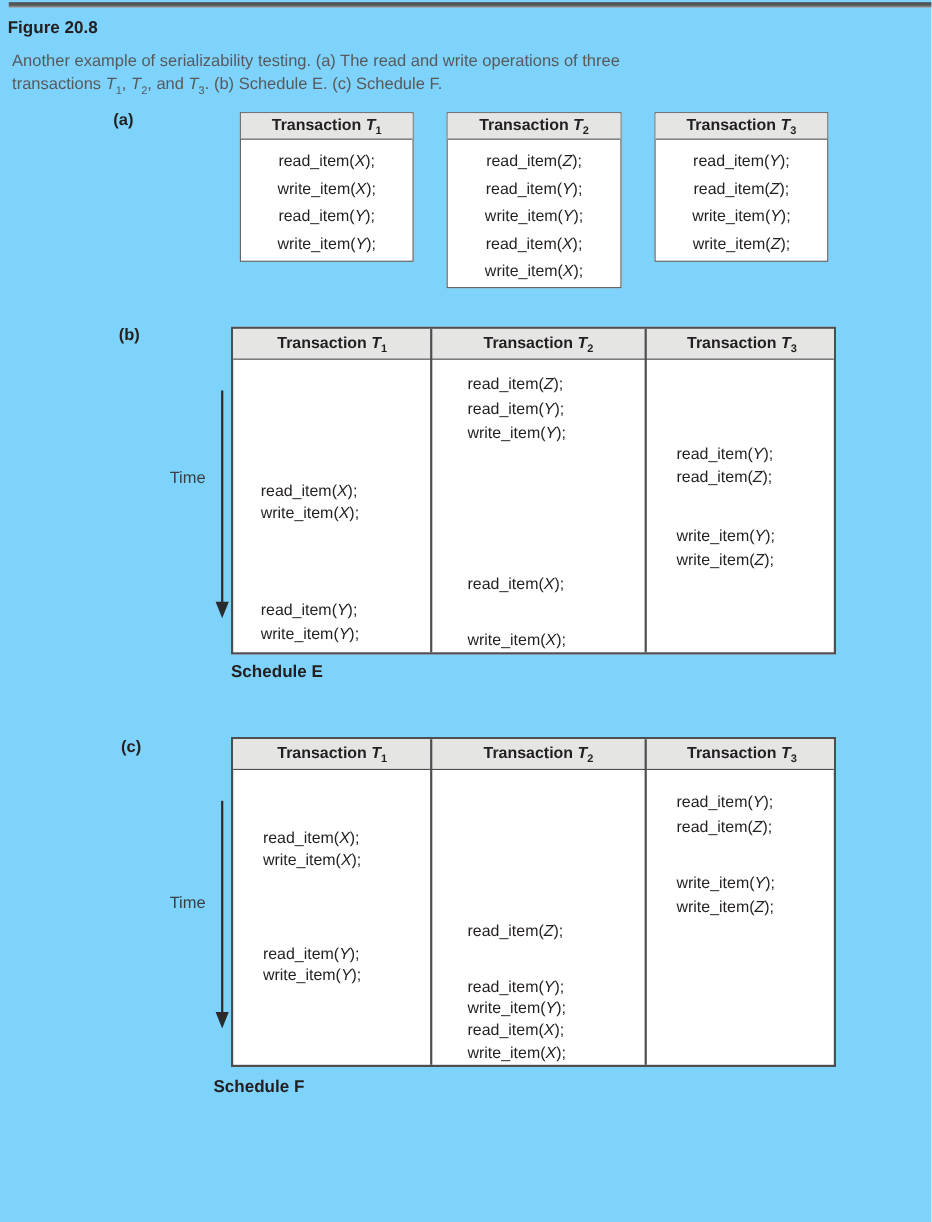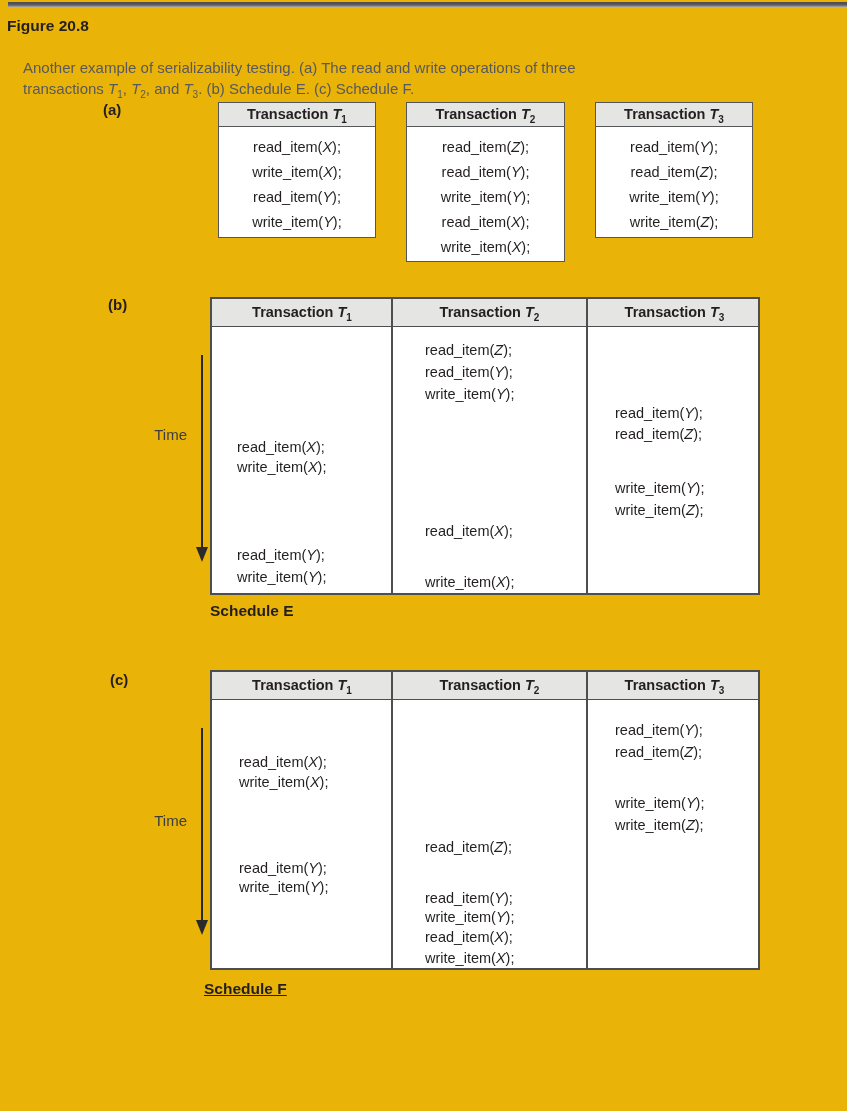--- a/index.html
+++ b/index.html
@@ -1,29 +1,29 @@
 <!DOCTYPE html>
 <html><head>
 <meta charset="utf-8">
 <style>
   html,body{margin:0;padding:0;background:#ffffff;}
   .page{
-    position:relative;width:847px;height:1111px;background:#eab308;
+    position:relative;width:847px;height:1111px;background:#7dd3fc;
     font-family:"Liberation Sans", sans-serif;color:#231f20;overflow:hidden;
   }
   .top-rule{
     position:absolute;left:8px;right:0;top:2px;height:5px;
     background:linear-gradient(to bottom,#4c4c4e 0%,#5a5b5d 55%,#a5a6a8 100%);
   }
   .fig-title{
     position:absolute;left:7px;top:17px;margin:0;
     font-size:15.5px;font-weight:bold;color:#231f20;
   }
   .fig-caption{
-    position:absolute;left:7px;top:41px;margin:16px;width:640px;
+    position:absolute;left:7px;top:41px;margin:4px;width:640px;
     font-size:15px;line-height:21px;color:#58595b;
   }
   .part-label{
     position:absolute;font-size:15px;font-weight:bold;color:#231f20;
   }
   .label-a{left:103px;top:101px;}
   .label-b{left:108px;top:296px;}
   .label-c{left:110px;top:671px;}
 
   
@@ -52,21 +52,21 @@
     font-weight:bold;font-size:14.5px;
   }
   .sched-op{
     position:absolute;font-size:14.5px;white-space:nowrap;color:#231f20;
   }
   .sched-caption{
     position:absolute;width:550px;
     font-size:15.5px;font-weight:bold;color:#231f20;
   }
   .cap-e{left:210px;top:602px;}
-  .cap-f{left:204px;top:980px;text-decoration:underline;}
+  .cap-f{left:194px;top:980px;}
 
   
   .time-label{
     position:absolute;width:58px;text-align:right;font-size:15px;color:#3c3d3f;
   }
   .tl-b{left:129px;top:426px;}
   .tl-c{left:129px;top:812px;}
   .arrow-line{position:absolute;width:2px;background:#2a2a2c;}
   .al-b{left:201px;top:355px;height:193px;}
   .al-c{left:201px;top:728px;height:193px;}

